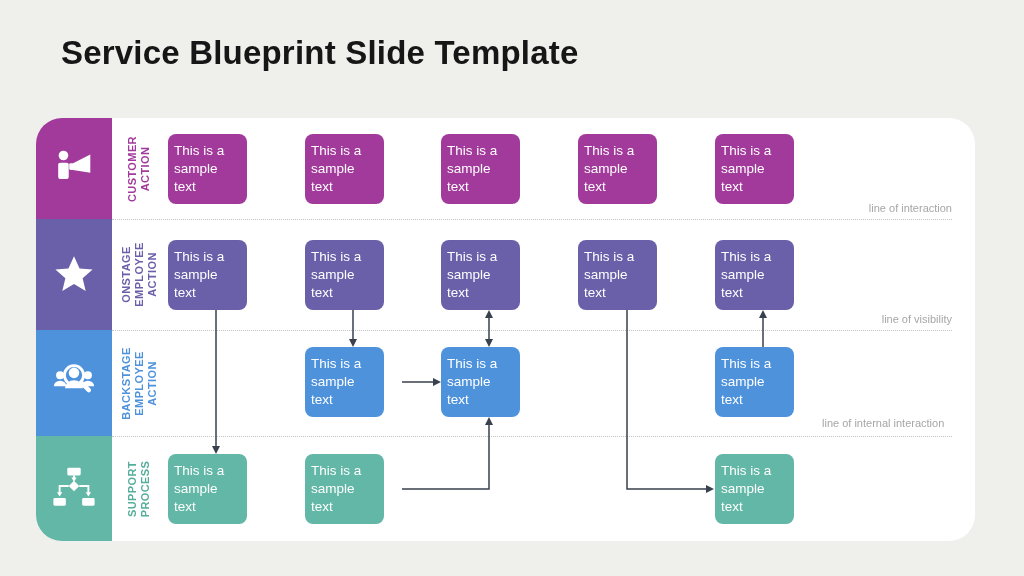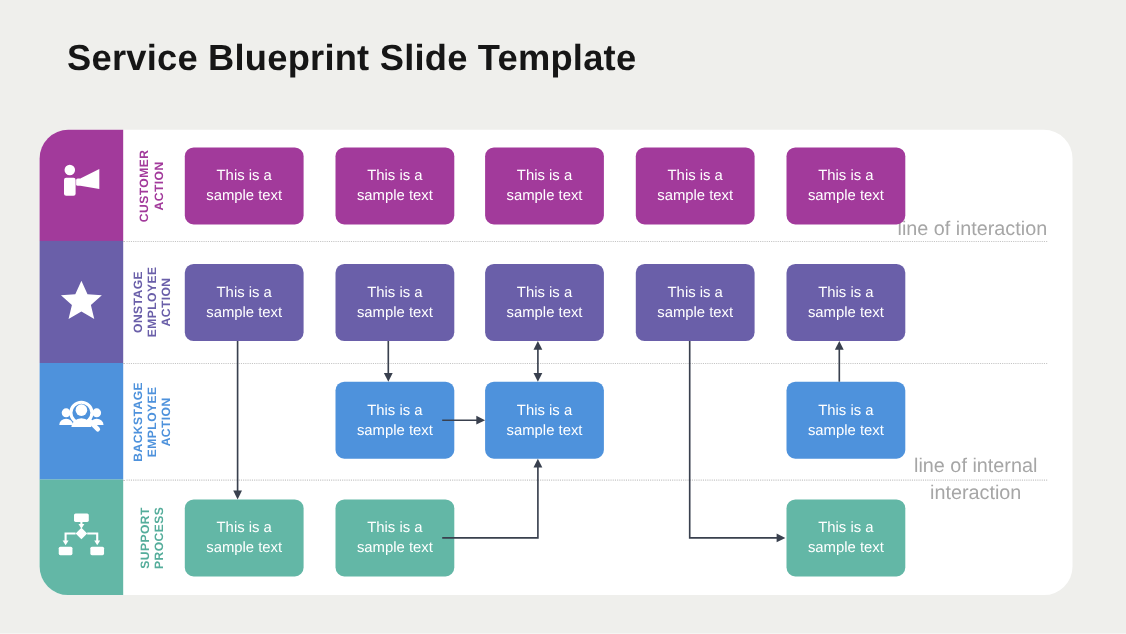--- a/index.html
+++ b/index.html
@@ -31,28 +31,28 @@
   .vlabel{position:absolute;left:110px;width:58px;display:flex;align-items:center;justify-content:center;}
   .vl0{top:118px;height:101px;} .vl1{top:219px;height:111px;} .vl2{top:330px;height:106px;} .vl3{top:436px;height:105px;}
   .vlabel span{
     transform:rotate(-90deg);white-space:pre-line;text-align:center;
     font-size:11px;font-weight:700;line-height:13px;letter-spacing:0.4px;
   }
   
   .dash{position:absolute;left:112px;width:840px;height:0;border-top:1px dotted #C4C4C4;}
   .d0{top:219px;} .d1{top:330px;} .d2{top:436px;}
   .sep-label{
-    position:absolute;right:72px;text-align:center;
-    font-size:18px;color:#A6A6A6;line-height:25px;
+    position:absolute;right:72px;text-align:left;
+    font-size:11px;color:#A6A6A6;line-height:25px;
   }
   .sl0{top:196px;} .sl1{top:307px;} .sl2{top:411px;width:130px;}
   
   .box{
-    position:absolute;width:108px;height:70px;border-radius:8px;
-    display:flex;align-items:center;justify-content:center;text-align:center;
+    position:absolute;width:79px;height:70px;border-radius:8px;
+    display:flex;align-items:center;justify-content:center;text-align:left;
     color:#FFFFFF;font-size:13.5px;line-height:18px;padding:0 6px;box-sizing:border-box;
   }
   .r0{top:134px;} .r1{top:240px;} .r2{top:347px;} .r3{top:454px;}
   .k0{left:168px;} .k1{left:305px;} .k2{left:441px;} .k3{left:578px;} .k4{left:715px;}
   
   .arrows{position:absolute;left:0;top:0;width:1024px;height:576px;pointer-events:none;}
   .arrows path{stroke:#39404E;stroke-width:1.5;fill:none;}
   .arrows polygon{fill:#39404E;stroke:none;}
 </style>
 </head>
@@ -129,20 +129,21 @@
   <div class="vlabel vl3">
       <span class="t3">SUPPORT
 PROCESS</span>
     </div>
 
   <div class="dash d0"></div>
   <div class="dash d1"></div>
   <div class="dash d2"></div>
 
   <div class="sep-label sl0">line of interaction</div>
+  <div class="sep-label sl1">line of visibility</div>
   <div class="sep-label sl2">line of internal interaction</div>
 
   <div class="box r0 k0 c0">This is a sample text</div>
   <div class="box r0 k1 c0">This is a sample text</div>
   <div class="box r0 k2 c0">This is a sample text</div>
   <div class="box r0 k3 c0">This is a sample text</div>
   <div class="box r0 k4 c0">This is a sample text</div>
 
   <div class="box r1 k0 c1">This is a sample text</div>
   <div class="box r1 k1 c1">This is a sample text</div>

